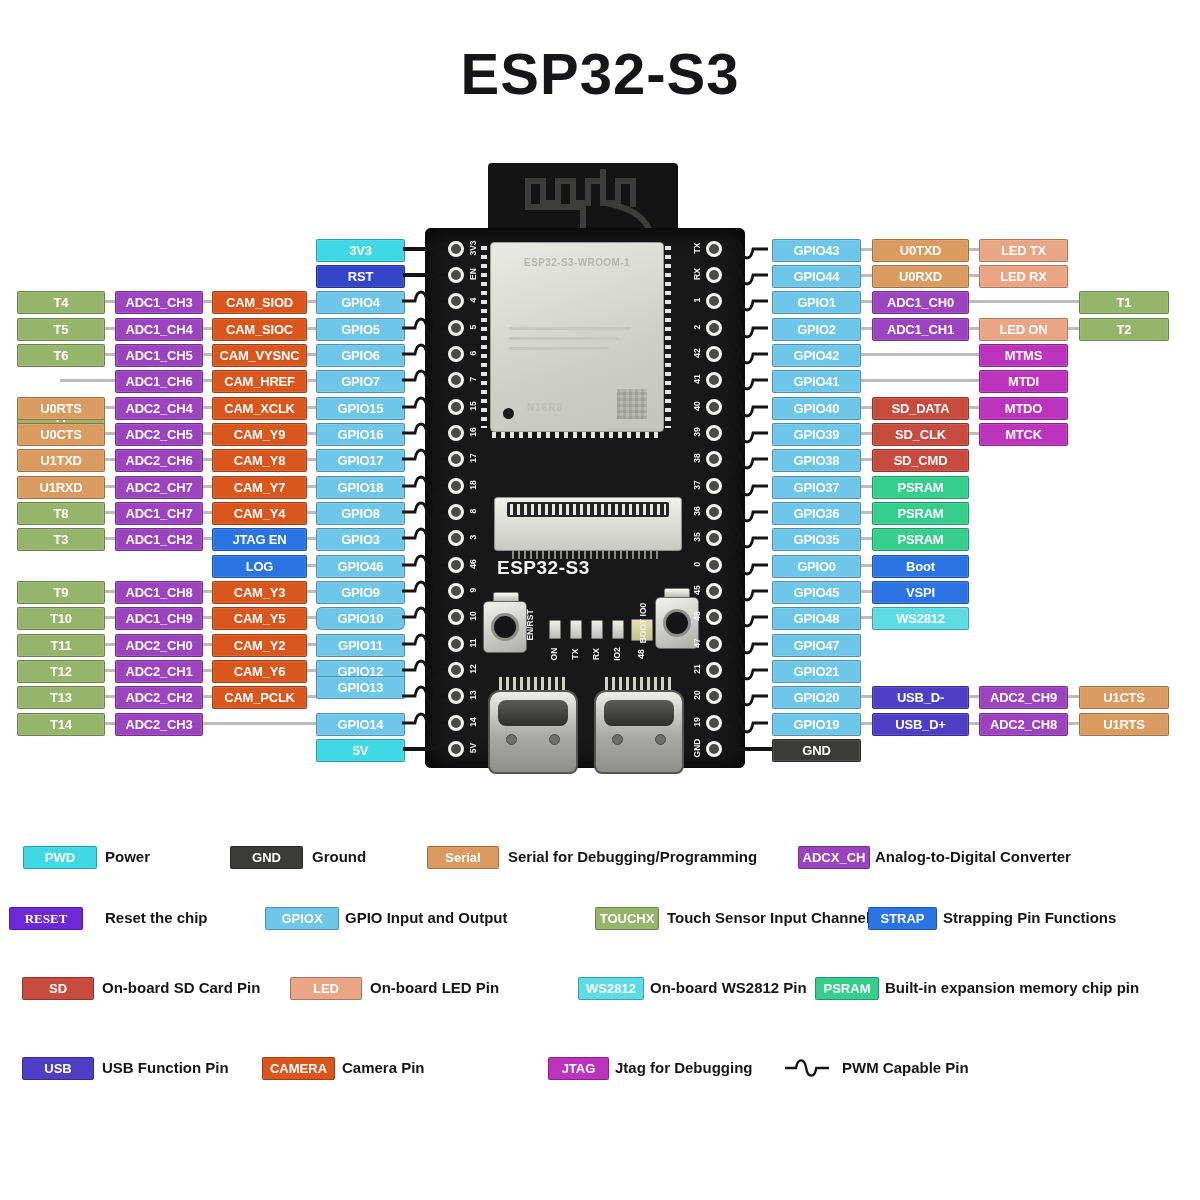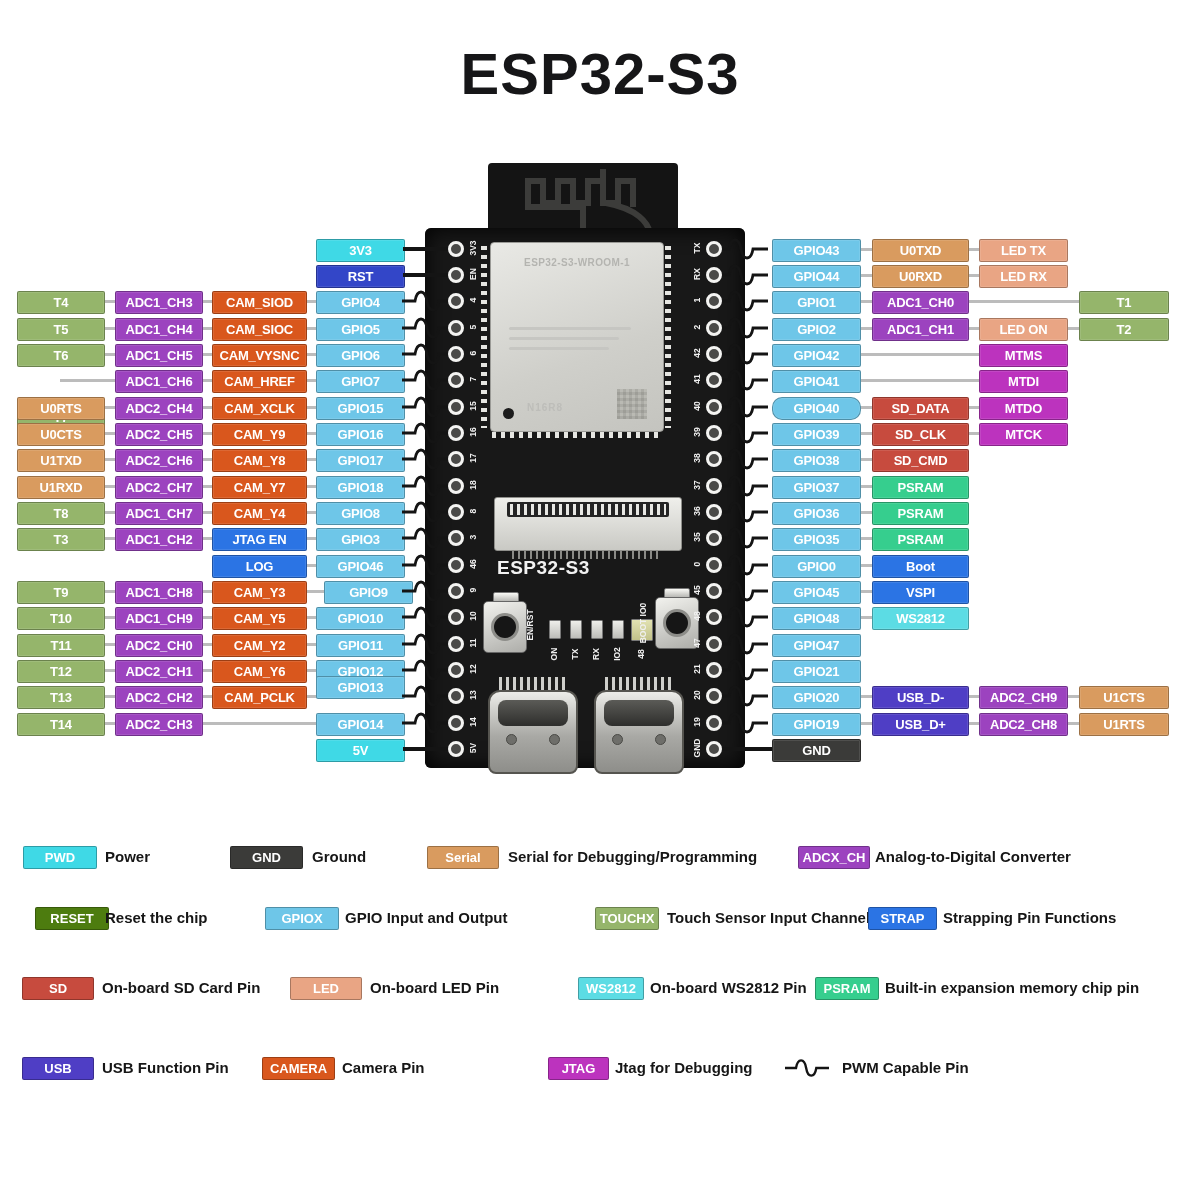--- a/index.html
+++ b/index.html
@@ -347,41 +347,41 @@
     <div class="wire" style="left: 60px; top: 590px; width: 299.5px;"></div>
     <div class="cell" style="left: 17px; top: 581px; width: 86px; background: rgb(149, 181, 107);">
       <span>T9</span>
     </div>
     <div class="cell" style="left: 115px; top: 581px; width: 86px; background: rgb(156, 67, 191);">
       <span>ADC1_CH8</span>
     </div>
     <div class="cell" style="left: 212px; top: 581px; width: 93px; background: rgb(217, 87, 29);">
       <span>CAM_Y3</span>
     </div>
-    <div class="cell" style="left: 316px; top: 581px; width: 87px; background: rgb(110, 198, 232); margin-left: 8px;">
+    <div class="cell" style="left: 316px; top: 581px; width: 87px; background: rgb(110, 198, 232);">
       <span>GPIO9</span>
     </div>
     <div class="sq" style="left: 402px; top: 578px;">
       <svg width="52" height="26" viewBox="0 0 52 26">
         <path d="M0 13 H13 C15 1 23 1 25 13 C27 25 35 25 37 13 H52" fill="none" stroke="#141414" stroke-width="2.8"></path>
       </svg>
     </div>
     <div class="pad" style="left: 448px; top: 583px;"></div>
     <div class="vlabel" style="left: 456px; top: 585px; width: 34px;">9</div>
     <div class="wire" style="left: 60px; top: 616px; width: 299.5px;"></div>
     <div class="cell" style="left: 17px; top: 607px; width: 86px; background: rgb(149, 181, 107);">
       <span>T10</span>
     </div>
     <div class="cell" style="left: 115px; top: 607px; width: 86px; background: rgb(156, 67, 191);">
       <span>ADC1_CH9</span>
     </div>
     <div class="cell" style="left: 212px; top: 607px; width: 93px; background: rgb(217, 87, 29);">
       <span>CAM_Y5</span>
     </div>
-    <div class="cell" style="left: 316px; top: 607px; width: 87px; background: rgb(110, 198, 232);">
+    <div class="cell" style="left: 316px; top: 607px; width: 87px; background: rgb(110, 198, 232); border-radius: 6px;">
       <span>GPIO10</span>
     </div>
     <div class="sq" style="left: 402px; top: 604px;">
       <svg width="52" height="26" viewBox="0 0 52 26">
         <path d="M0 13 H13 C15 1 23 1 25 13 C27 25 35 25 37 13 H52" fill="none" stroke="#141414" stroke-width="2.8"></path>
       </svg>
     </div>
     <div class="pad" style="left: 448px; top: 609px;"></div>
     <div class="vlabel" style="left: 456px; top: 611px; width: 34px;">10</div>
     <div class="wire" style="left: 60px; top: 643px; width: 299.5px;"></div>
@@ -560,21 +560,21 @@
       <span>MTDI</span>
     </div>
     <div class="sq" style="left: 716px; top: 367px;">
       <svg width="52" height="26" viewBox="0 0 52 26">
         <path d="M0 13 H13 C15 1 23 1 25 13 C27 25 35 25 37 13 H52" fill="none" stroke="#141414" stroke-width="2.8"></path>
       </svg>
     </div>
     <div class="pad" style="left: 706px; top: 372px;"></div>
     <div class="vlabel" style="left: 680px; top: 374px; width: 34px;">41</div>
     <div class="wire" style="left: 815.5px; top: 406px; width: 207px;"></div>
-    <div class="cell" style="left: 772px; top: 397px; width: 87px; background: rgb(110, 198, 232); border-radius: 10px;">
+    <div class="cell" style="left: 772px; top: 397px; width: 87px; background: rgb(110, 198, 232);">
       <span>GPIO40</span>
     </div>
     <div class="cell" style="left: 872px; top: 397px; width: 95px; background: rgb(199, 75, 62);">
       <span>SD_DATA</span>
     </div>
     <div class="cell" style="left: 979px; top: 397px; width: 87px; background: rgb(188, 51, 190);">
       <span>MTDO</span>
     </div>
     <div class="sq" style="left: 716px; top: 394px;">
       <svg width="52" height="26" viewBox="0 0 52 26">
@@ -783,21 +783,21 @@
     </div>
     <div class="lg-text" style="left: 312px; top: 846px;">Ground</div>
     <div class="lg-chip" style="left: 427px; top: 846px; width: 70px; background: rgb(217, 155, 95);">
       <span>Serial</span>
     </div>
     <div class="lg-text" style="left: 508px; top: 846px;">Serial for Debugging/Programming</div>
     <div class="lg-chip" style="left: 798px; top: 846px; width: 70px; background: rgb(156, 67, 191);">
       <span>ADCX_CH</span>
     </div>
     <div class="lg-text" style="left: 875px; top: 846px;">Analog-to-Digital Converter</div>
-    <div class="lg-chip" style="left: 35px; top: 907px; width: 72px; background: #4d7c0f;">
+    <div class="lg-chip" style="left: 9px; top: 907px; width: 72px; background: #6d28d9; font-family: Liberation Serif, serif;">
       <span>RESET</span>
     </div>
     <div class="lg-text" style="left: 105px; top: 907px;">Reset the chip</div>
     <div class="lg-chip" style="left: 265px; top: 907px; width: 72px; background: rgb(110, 198, 232);">
       <span>GPIOX</span>
     </div>
     <div class="lg-text" style="left: 345px; top: 907px;">GPIO Input and Output</div>
     <div class="lg-chip" style="left: 595px; top: 907px; width: 62px; background: rgb(149, 181, 107); text-align: right;">
       <span>TOUCHX</span>
     </div>

